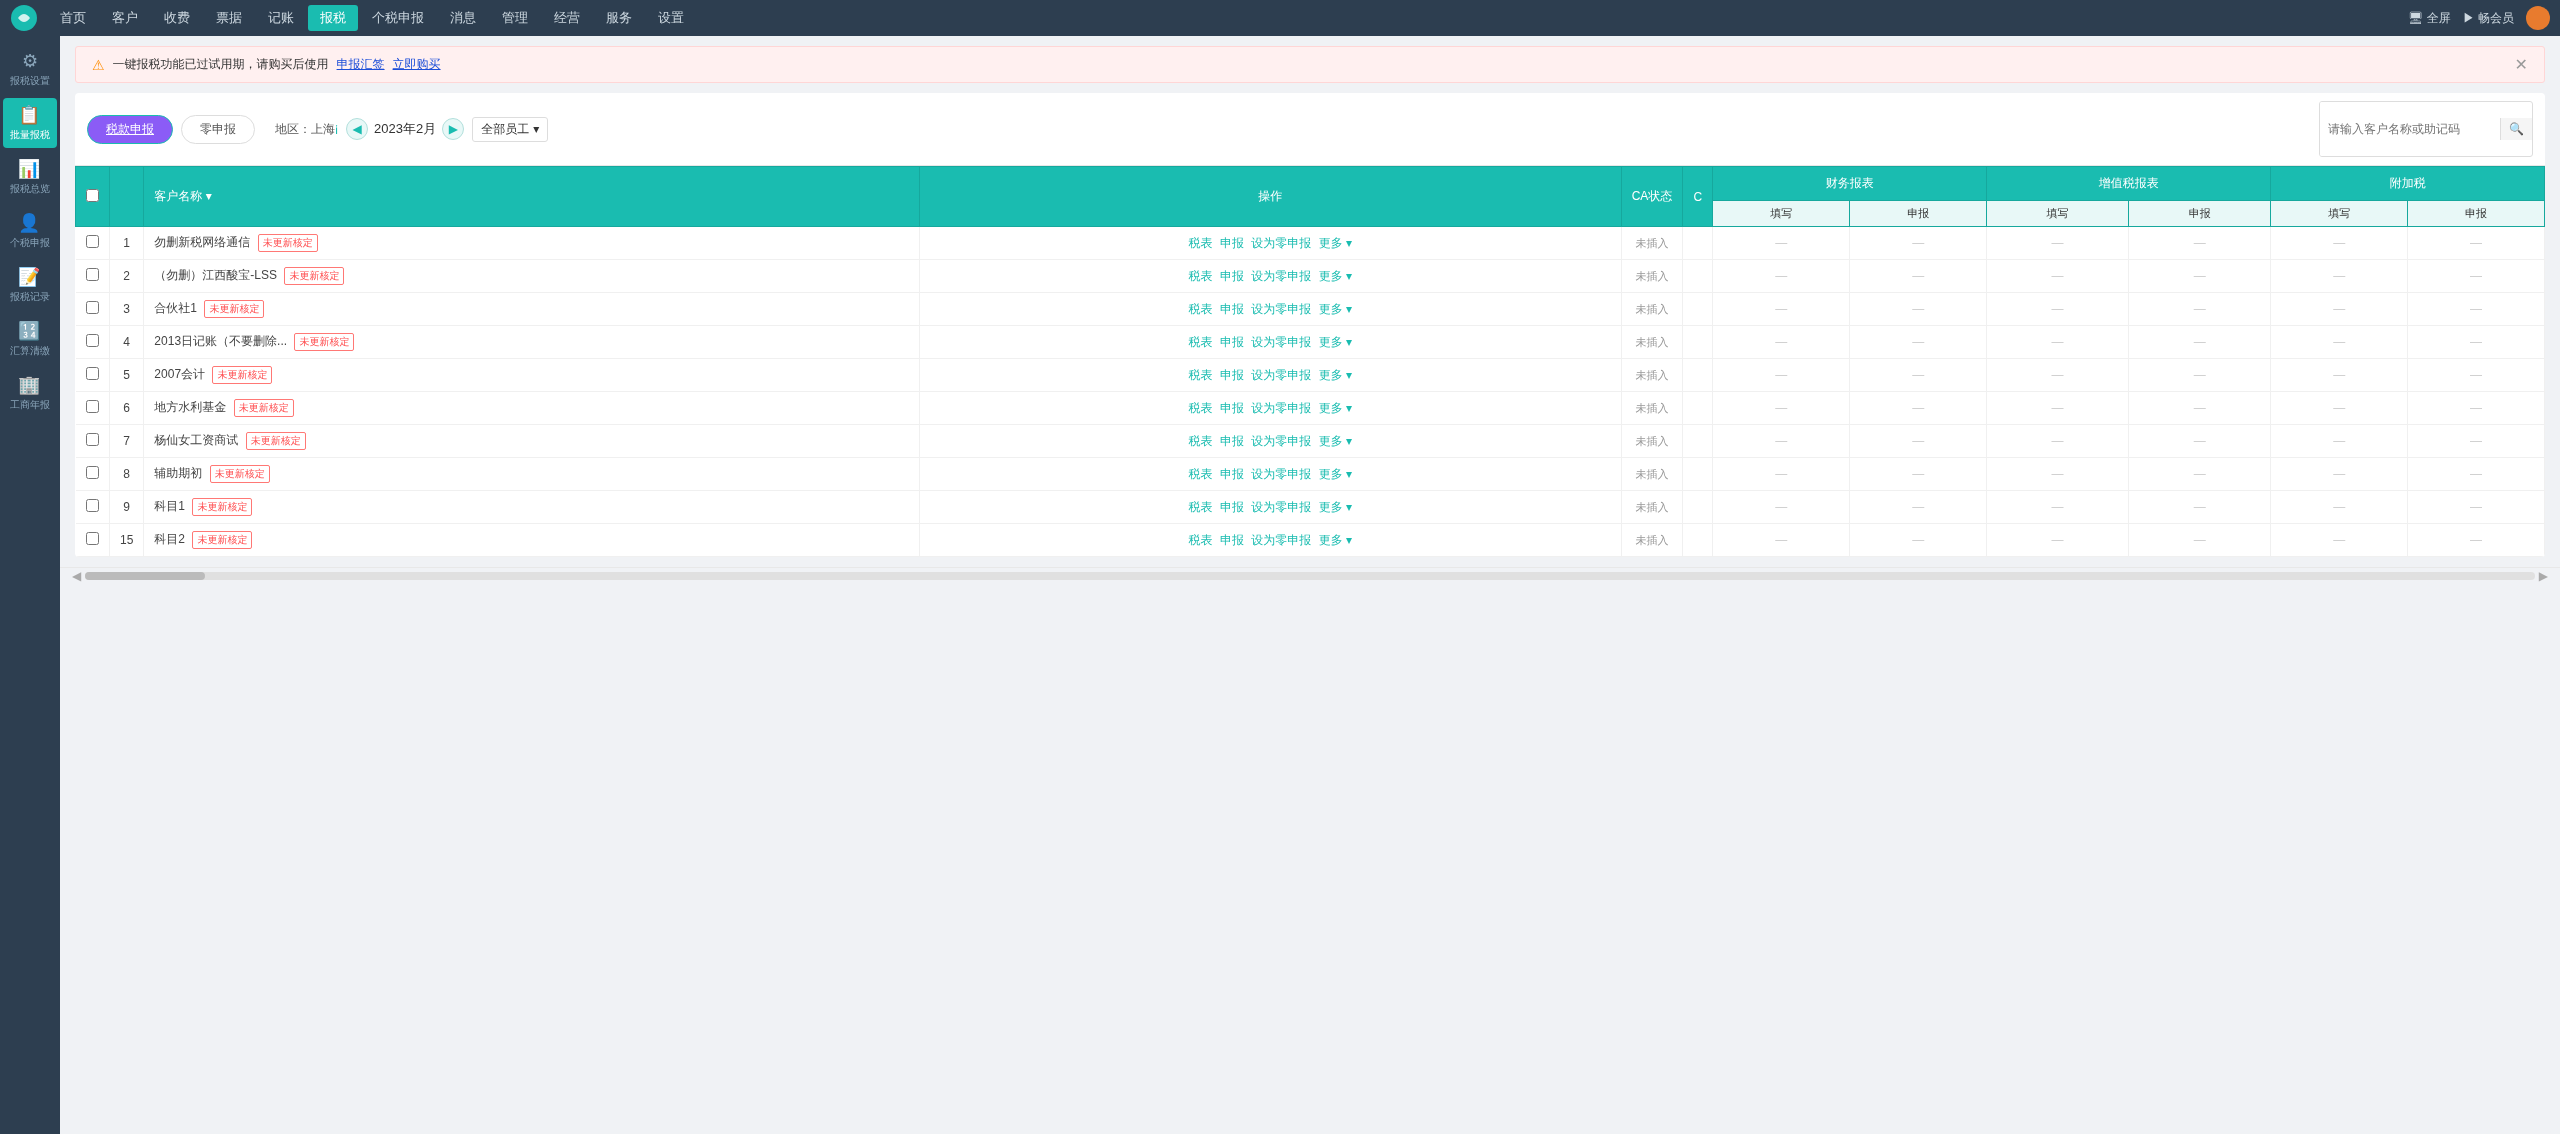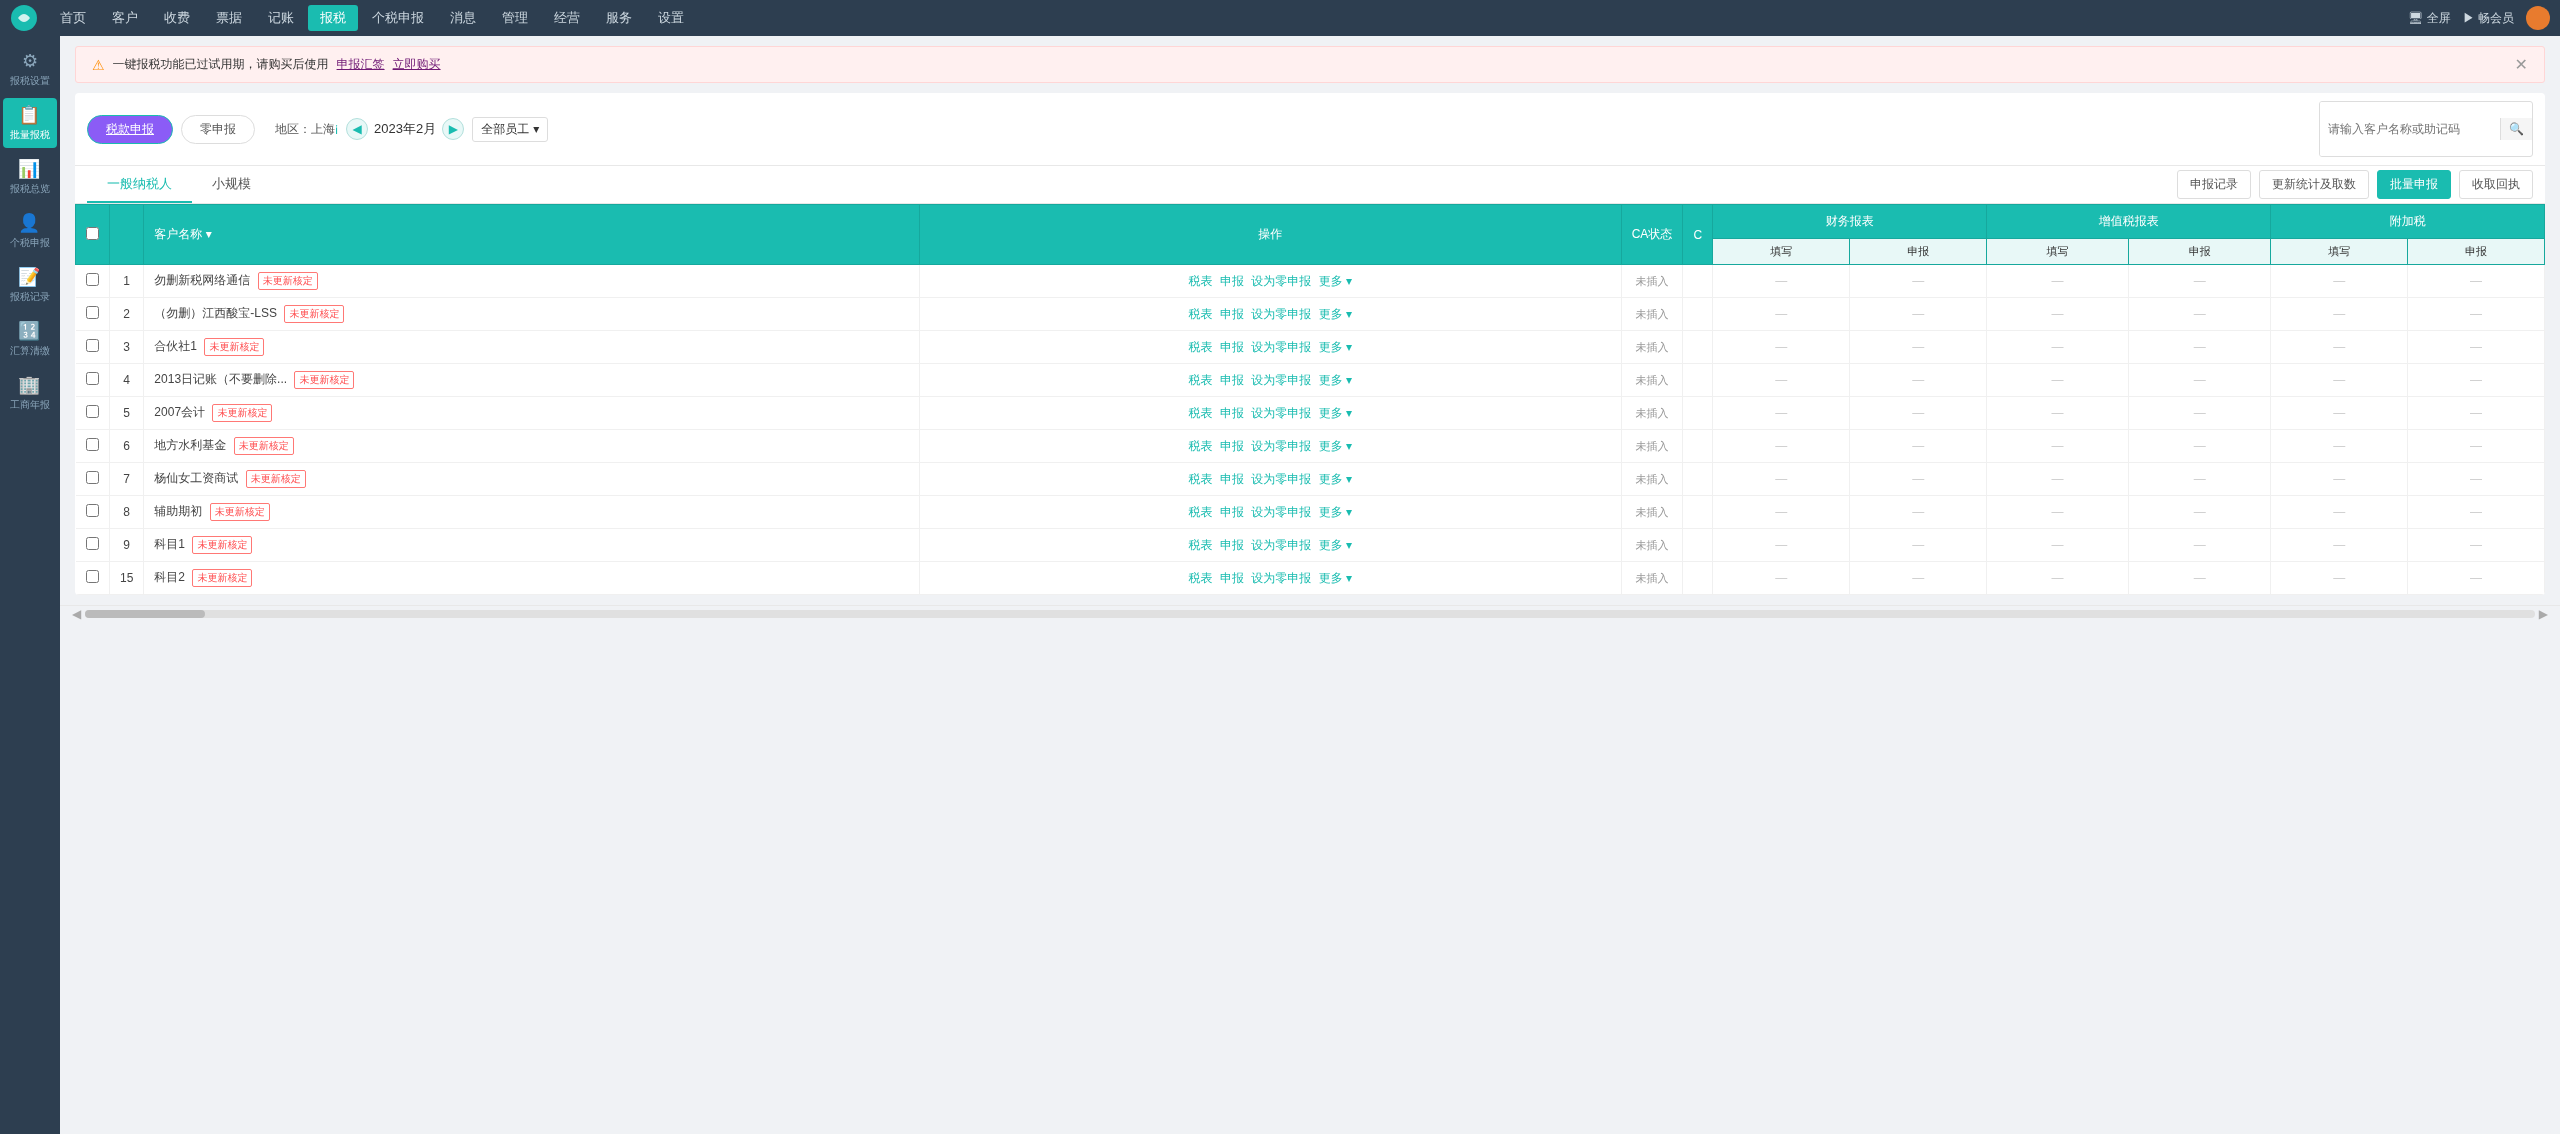--- a/index.html
+++ b/index.html
@@ -22,21 +22,21 @@
     .sidebar-item { width: 54px; display: flex; flex-direction: column; align-items: center; padding: 8px 4px 6px; cursor: pointer; border-radius: 4px; color: #8aa5ba; font-size: 10px; gap: 4px; }
     .sidebar-item.active { background: #1abcb0; color: #fff; }
     .sidebar-item .icon { font-size: 18px; line-height: 1; }
 
     
     .content { flex: 1; overflow: auto; padding: 0; background: #f0f2f5; }
 
     
     .notice-banner { background: #fff0f0; border: 1px solid #ffd6d6; margin: 10px 15px 0; padding: 8px 16px; display: flex; align-items: center; gap: 8px; font-size: 12px; color: #333; border-radius: 3px; }
     .notice-banner .warning-icon { color: #ff8c00; font-size: 14px; }
-    .notice-banner a { color: #701a75; text-decoration: underline; cursor: pointer; }
+    .notice-banner a { color: #1d4ed8; text-decoration: underline; cursor: pointer; }
     .notice-banner .close-btn { margin-left: auto; cursor: pointer; color: #999; font-size: 16px; }
 
     
     .panel { margin: 10px 15px; background: #fff; border-radius: 4px; overflow: hidden; }
 
     
     .tab-bar { display: flex; align-items: center; padding: 8px 12px; gap: 8px; border-bottom: 1px solid #e8e8e8; }
     .tab-btn { padding: 5px 18px; border-radius: 20px; border: 1px solid #ddd; background: #fff; cursor: pointer; font-size: 12px; color: #555; }
     .tab-btn.active { background: #8b5cf6; color: #fff; border-color: #1abcb0; text-decoration: underline; }
     .region-label { font-size: 12px; color: #555; }
@@ -165,30 +165,20 @@
         <div class="staff-select">
           <span>全部员工</span>
           <span>▾</span>
         </div>
         <div class="search-box" style="margin-left:auto;">
           <input type="text" placeholder="请输入客户名称或助记码" style="">
           <div class="search-icon-btn">🔍</div>
         </div>
       </div>
 
-      <div class="sub-tab-bar">
-        <div class="sub-tab active">一般纳税人</div>
-        <div class="sub-tab">小规模</div>
-        <div class="action-bar">
-          <button class="action-btn">申报记录</button>
-          <button class="action-btn">更新统计及取数</button>
-          <button class="action-btn primary">批量申报</button>
-          <button class="action-btn">收取回执</button>
-        </div>
-      </div>
 
       <div class="table-wrapper">
         <table>
           <thead>
             <tr>
               <th rowspan="2" style="width:30px;"><input type="checkbox" style=""></th>
               <th rowspan="2" style="width:24px;"></th>
               <th rowspan="2" class="left" style="min-width:180px;"><span>客户名称</span> ▾</th>
               <th rowspan="2" style="min-width:200px;">操作</th>
               <th rowspan="2" style="width:60px;">CA状态</th>

